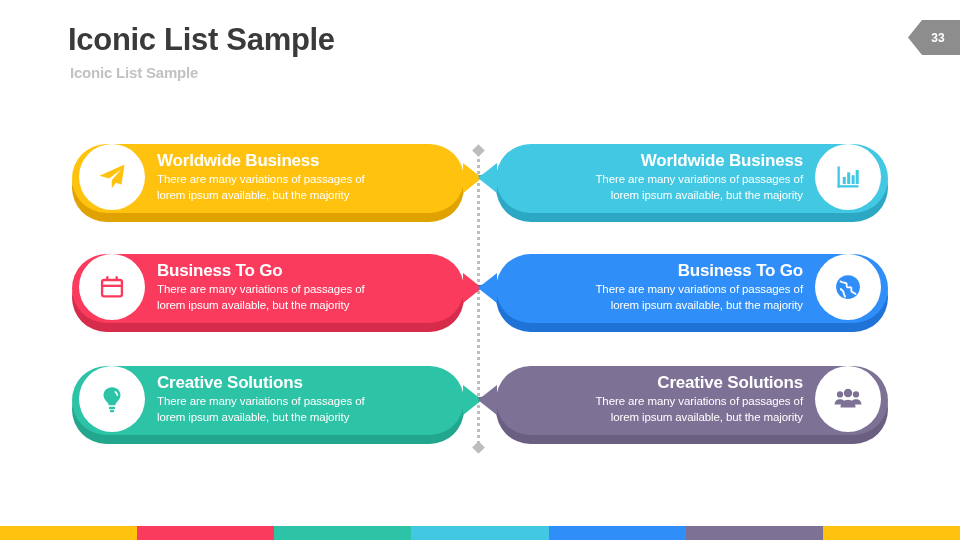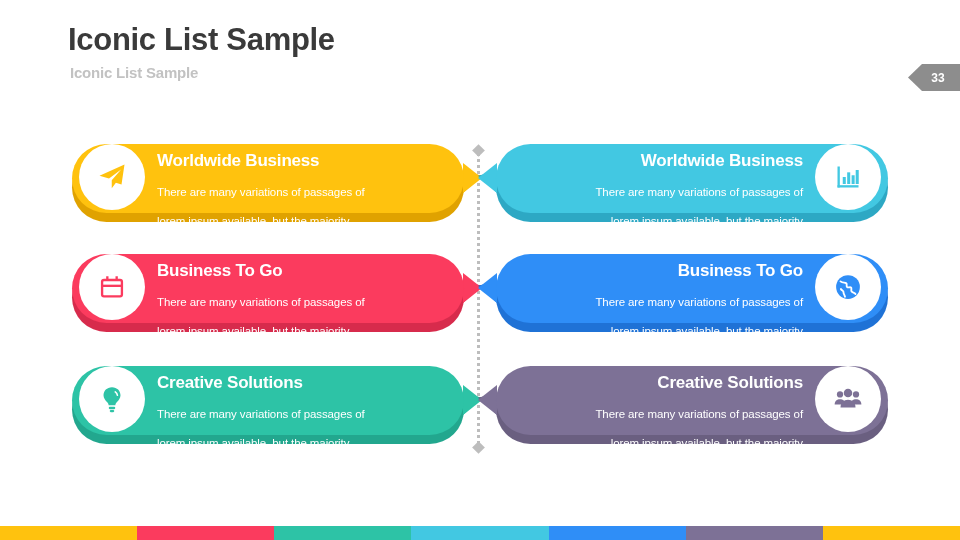--- a/index.html
+++ b/index.html
@@ -36,32 +36,31 @@
     letter-spacing: -0.2px;
     white-space: nowrap;
   }
 
   
   #page-badge {
     position: absolute;
     right: 0;
     top: 20px;
     width: 52px;
-    height: 27px;
+    height: 35px;
     background: #8d8d8d;
     color: #ffffff;
     font-size: 12px;
     font-weight: bold;
     display: flex;
     align-items: center;
     justify-content: center;
     padding-left: 8px;
     box-sizing: border-box;
     clip-path: polygon(14px 0, 100% 0, 100% 100%, 14px 100%, 0 50%);
-    margin-top: 44px;
   }
 
   
   #divider {
     position: absolute;
     left: 477px;
     top: 146px;
     width: 3px;
     height: 306px;
   }
@@ -184,21 +183,21 @@
     color: #ffffff;
     line-height: 20px;
     letter-spacing: -0.2px;
     white-space: nowrap;
   }
   .card-desc {
     font-size: 11.5px;
     color: #ffffff;
     line-height: 15px;
     letter-spacing: -0.1px;
-    margin-top: 14px;
+    margin-top: 1px;
     white-space: nowrap;
   }
 
   
   #footer-bar {
     position: absolute;
     left: 0;
     bottom: 0;
     width: 960px;
     height: 14px;

